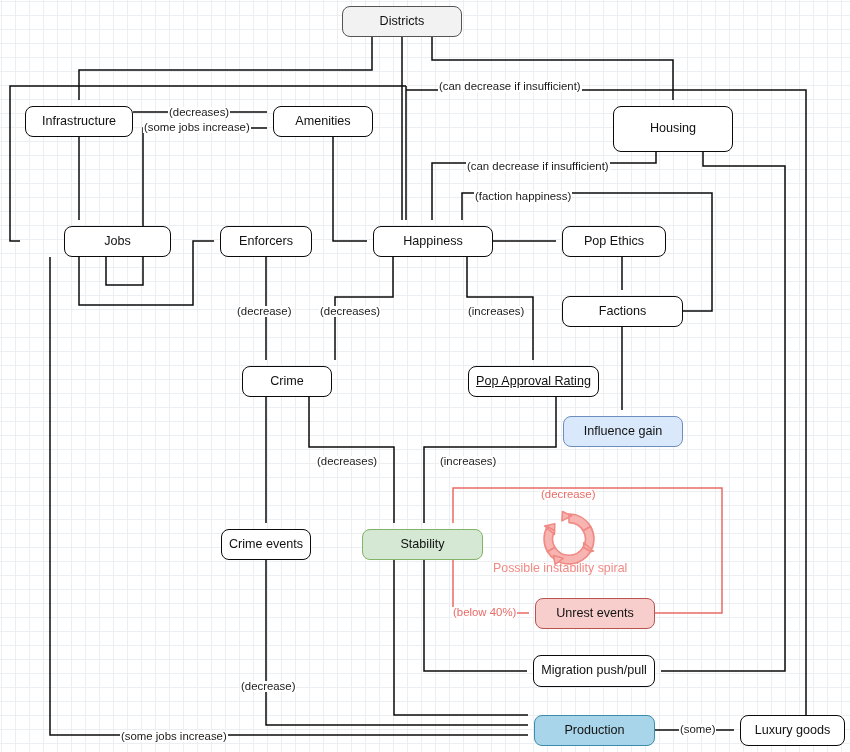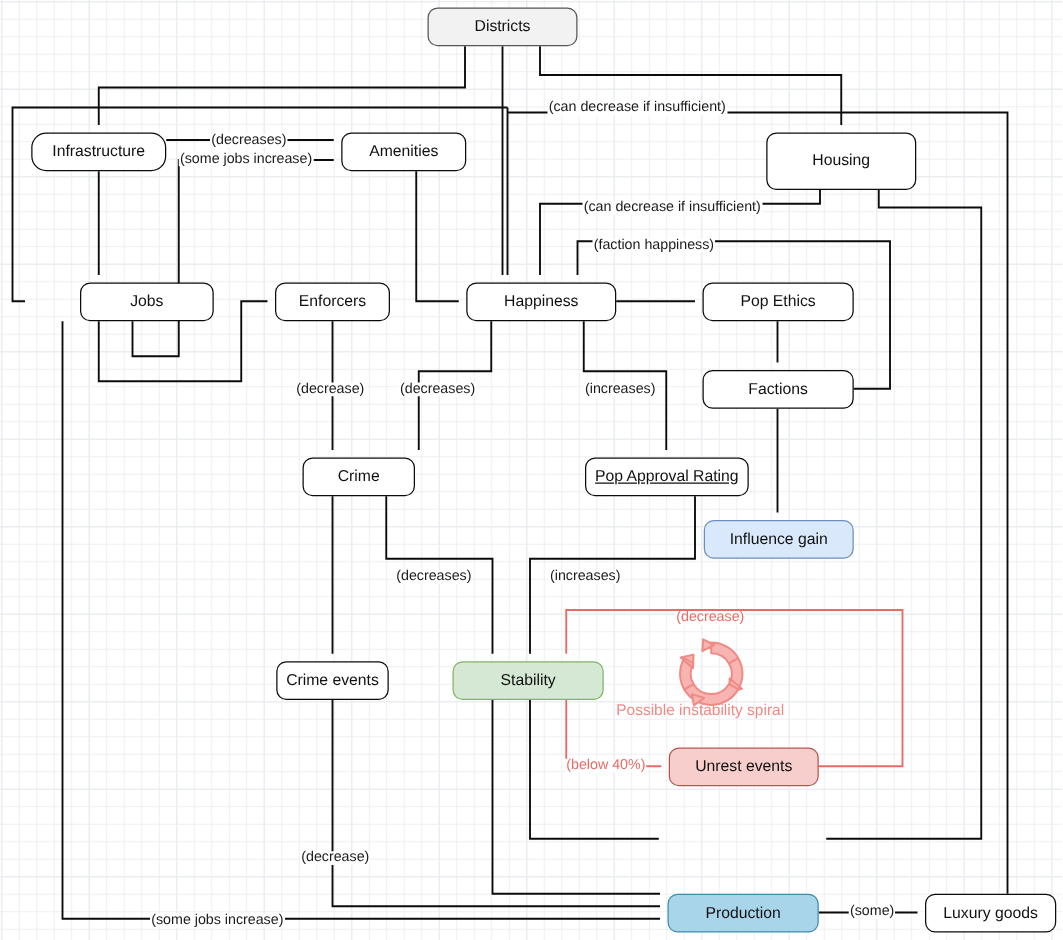--- a/index.html
+++ b/index.html
@@ -151,34 +151,35 @@
                  M55.5,43.0 l-10.0,2.6 l0.2,-10.8 z"></path>
         <path d="M52.6,43.5 a25,25 0 0 1 -43.2,0 l7.4,-4.3 a16.5,16.5 0 0 0 28.4,0 z"></path>
         <path d="M9.4,43.5 a25,25 0 0 1 0,-25 l7.4,4.3 a16.5,16.5 0 0 0 0,16.4 z
                  M6.6,18.0 l10.2,-2.3 l-0.4,10.8 z"></path>
         <path d="M15.5,47.5 l9.8,2.8 l-8.2,6.0 z"></path>
       </g>
     </svg>
   </div>
 
 <div class="node grey" style="left: 342px; top: 6px; width: 120px; height: 31px;">Districts</div>
-    <div class="node" style="left: 25px; top: 106px; width: 108px; height: 31px; border-radius: 12px;">Infrastructure</div>
+    <div class="node" style="left: 25px; top: 106px; width: 108px; height: 31px;">Infrastructure</div>
     <div class="node" style="left: 273px; top: 106px; width: 100px; height: 31px;">Amenities</div>
     <div class="node" style="left: 613px; top: 106px; width: 120px; height: 46px;">Housing</div>
     <div class="node" style="left: 26px; top: 226px; width: 107px; height: 31px; margin-left: 38px;">Jobs</div>
     <div class="node" style="left: 220px; top: 226px; width: 92px; height: 31px;">Enforcers</div>
     <div class="node" style="left: 373px; top: 226px; width: 120px; height: 31px;">Happiness</div>
-    <div class="node" style="left: 562px; top: 226px; width: 121px; height: 31px;">Pop Ethics</div>
+    <div class="node" style="left: 562px; top: 226px; width: 104px; height: 31px;">Pop Ethics</div>
     <div class="node" style="left: 562px; top: 296px; width: 121px; height: 31px;">Factions</div>
     <div class="node" style="left: 242px; top: 366px; width: 90px; height: 31px;">Crime</div>
     <div class="node" style="left: 468px; top: 366px; width: 131px; height: 31px; text-decoration: underline;">Pop Approval Rating</div>
     <div class="node blue" style="left: 563px; top: 416px; width: 120px; height: 31px;">Influence gain</div>
     <div class="node" style="left: 221px; top: 529px; width: 90px; height: 31px;">Crime events</div>
     <div class="node green" style="left: 362px; top: 529px; width: 121px; height: 31px;">Stability</div>
     <div class="node red" style="left: 535px; top: 598px; width: 120px; height: 31px;">Unrest events</div>
+    <div class="node" style="left: 533px; top: 655px; width: 122px; height: 32px;">Migration push/pull</div>
     <div class="node cyan" style="left: 534px; top: 715px; width: 121px; height: 31px;">Production</div>
     <div class="node" style="left: 740px; top: 715px; width: 105px; height: 31px;">Luxury goods</div>
     <div class="edge-label" style="left: 168px; top: 107px;">(decreases)</div>
     <div class="edge-label" style="left: 143px; top: 122px;">(some jobs increase)</div>
     <div class="edge-label" style="left: 438px; top: 81px;">(can decrease if insufficient)</div>
     <div class="edge-label" style="left: 466px; top: 161px;">(can decrease if insufficient)</div>
     <div class="edge-label" style="left: 474px; top: 191px;">(faction happiness)</div>
     <div class="edge-label" style="left: 236px; top: 306px;">(decrease)</div>
     <div class="edge-label" style="left: 319px; top: 306px;">(decreases)</div>
     <div class="edge-label" style="left: 467px; top: 306px;">(increases)</div>

